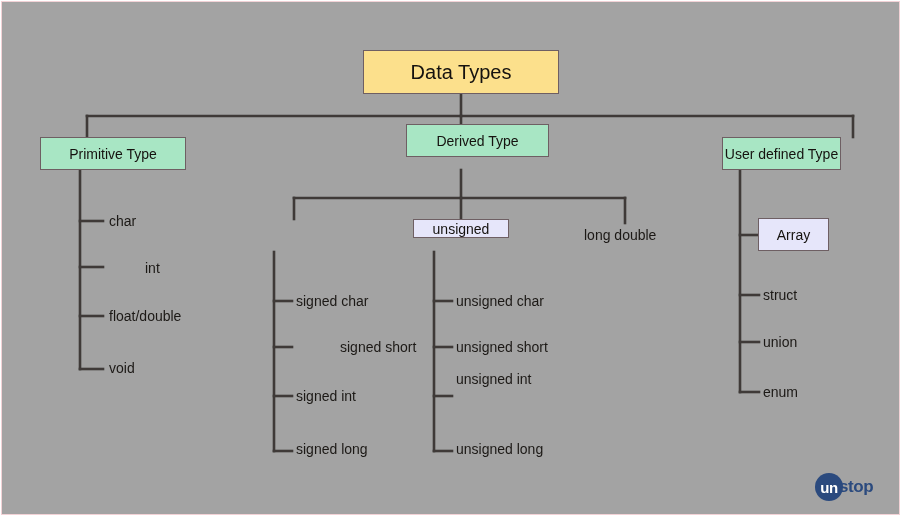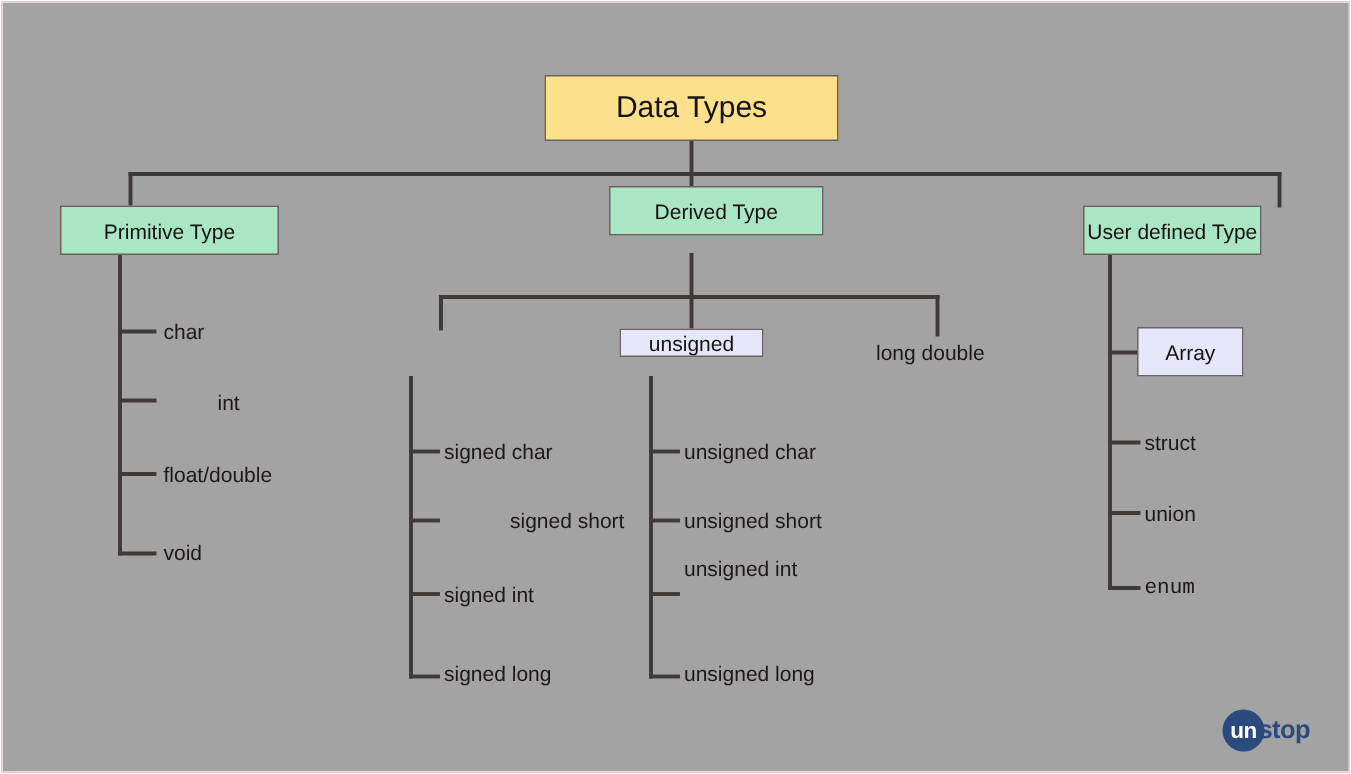--- a/index.html
+++ b/index.html
@@ -157,21 +157,21 @@
   <div class="leaf" style="left:294px;top:387px;">signed int</div>
   <div class="leaf" style="left:294px;top:440px;">signed long</div>
 
   <div class="leaf" style="left:454px;top:292px;">unsigned char</div>
   <div class="leaf" style="left:454px;top:338px;">unsigned short</div>
   <div class="leaf" style="left:454px;top:370px;">unsigned int</div>
   <div class="leaf" style="left:454px;top:440px;">unsigned long</div>
 
   <div class="leaf" style="left:761px;top:286px;text-align:right;">struct</div>
   <div class="leaf" style="left:761px;top:333px;">union</div>
-  <div class="leaf" style="left:761px;top:383px;font-family:Liberation Mono, monospace;">enum</div>
+  <div class="leaf" style="left:761px;top:383px;">enum</div>
 
   <div id="logo">
     <div class="circle">
       <span>un</span>
     </div>
     <div class="word">stop</div>
   </div>
 
 </div>
 

